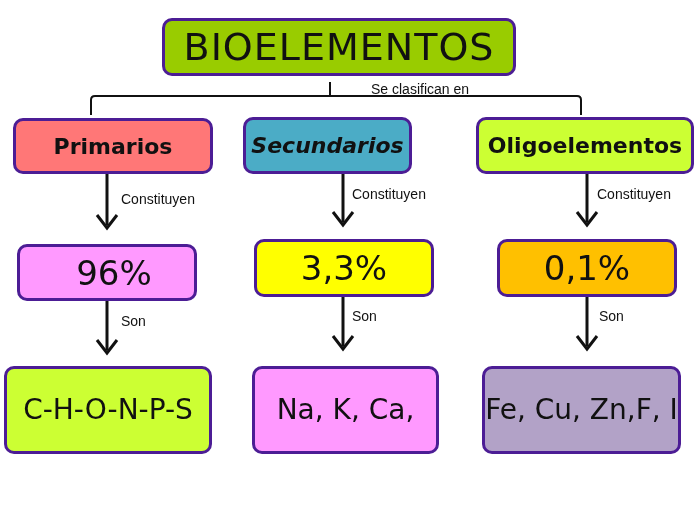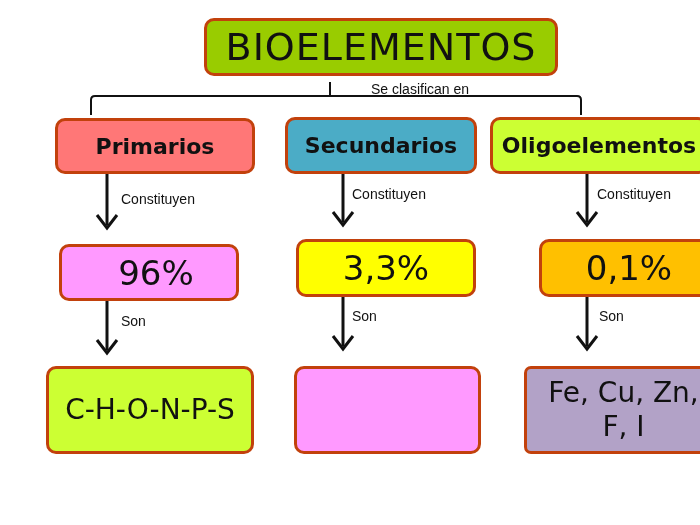--- a/index.html
+++ b/index.html
@@ -1,20 +1,20 @@
 <!DOCTYPE html>
 <html><head>
 <meta charset="utf-8">
 <style>
   html, body { margin: 0; padding: 0; background: #ffffff; }
   body { width: 700px; height: 525px; position: relative; overflow: hidden;
          font-family: "DejaVu Sans", sans-serif; color: #111; }
-  .box { position: absolute; box-sizing: border-box; border: 3px solid #c2410c;
+  .box { position: absolute; box-sizing: border-box; border: 3px solid #4c1d95;
          border-radius: 10px; display: flex; align-items: center; justify-content: center;
-         text-align: center; margin-left: 42px; }
+         text-align: center; }
   .title { font-size: 38px; letter-spacing: 1px; }
   .cat { font-size: 22px; font-weight: bold; }
   .pct { font-size: 34px; }
   .elem { font-size: 28px; line-height: 34px; }
   .label { position: absolute; font-size: 14px; font-family: "Liberation Sans", sans-serif; }
   svg.lines { position: absolute; left: 0; top: 0; }
 </style>
 </head>
 <body>
 
@@ -44,24 +44,24 @@
 </svg>
 
 <div class="box title" style="left:162px;top:18px;width:354px;height:58px;background:#99cc00;">
   <span>BIOELEMENTOS</span>
 </div>
 <span class="label" style="left:371px;top:81px;">Se clasifican en</span>
 
 <div class="box cat" style="left:13px;top:118px;width:200px;height:56px;background:#ff7777;">
   <span>Primarios</span>
 </div>
-<div class="box cat" style="left:243px;top:117px;width:192px;height:57px;background:#4bacc6;">
+<div class="box cat" style="left:243px;top:117px;width:169px;height:57px;background:#4bacc6;font-style:italic;">
   <span>Secundarios</span>
 </div>
-<div class="box cat" style="left:448px;top:117px;width:218px;height:57px;background:#ccff33;">
+<div class="box cat" style="left:476px;top:117px;width:218px;height:57px;background:#ccff33;">
   <span>Oligoelementos</span>
 </div>
 
 <span class="label" style="left:121px;top:191px;">Constituyen</span>
 <span class="label" style="left:352px;top:186px;">Constituyen</span>
 <span class="label" style="left:597px;top:186px;">Constituyen</span>
 
 <div class="box pct" style="left:17px;top:244px;width:180px;height:57px;background:#ff99ff;padding-left:14px;">
   <span>96%</span>
 </div>
@@ -73,17 +73,18 @@
 </div>
 
 <span class="label" style="left:121px;top:313px;">Son</span>
 <span class="label" style="left:352px;top:308px;">Son</span>
 <span class="label" style="left:599px;top:308px;">Son</span>
 
 <div class="box elem" style="left:4px;top:366px;width:208px;height:88px;background:#ccff33;">
   <span>C-H-O-N-P-S</span>
 </div>
 <div class="box elem" style="left:252px;top:366px;width:187px;height:88px;background:#ff99ff;flex-direction:column;">
+  <span>Na, K, Ca,</span>
 </div>
-<div class="box elem" style="left:482px;top:366px;width:199px;height:88px;background:#b2a2c7;flex-direction:column;border-radius:7px;">
+<div class="box elem" style="left:482px;top:366px;width:199px;height:88px;background:#b2a2c7;flex-direction:row;">
   <span>Fe, Cu, Zn,</span>
   <span>F, I</span>
 </div>
 
 </body></html>

